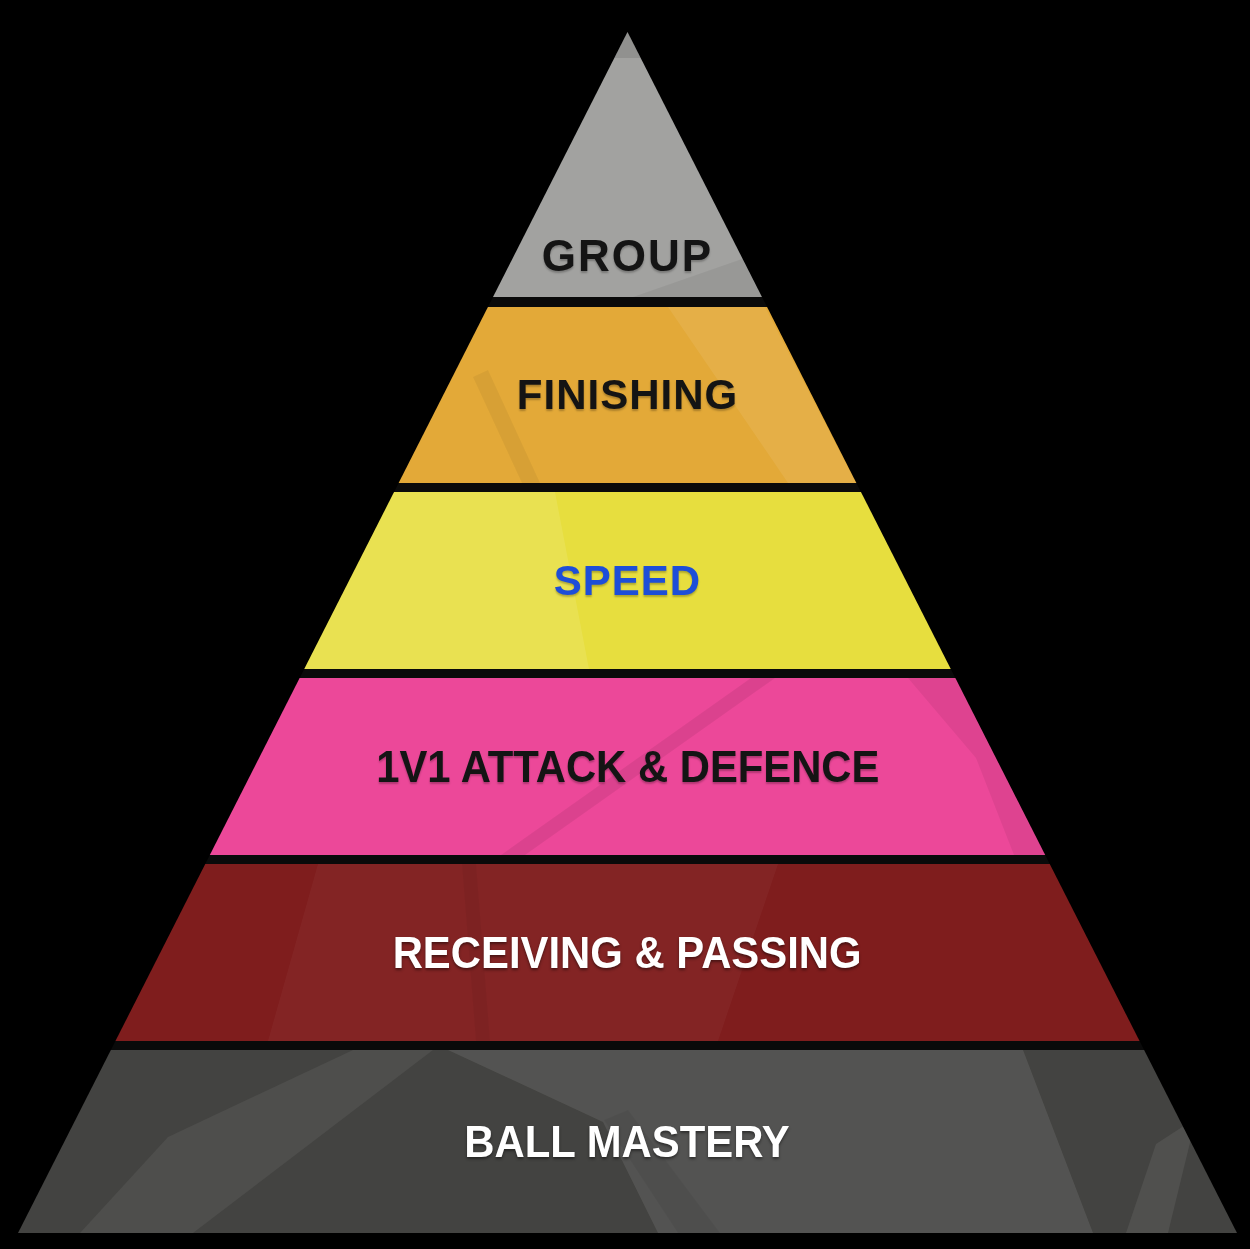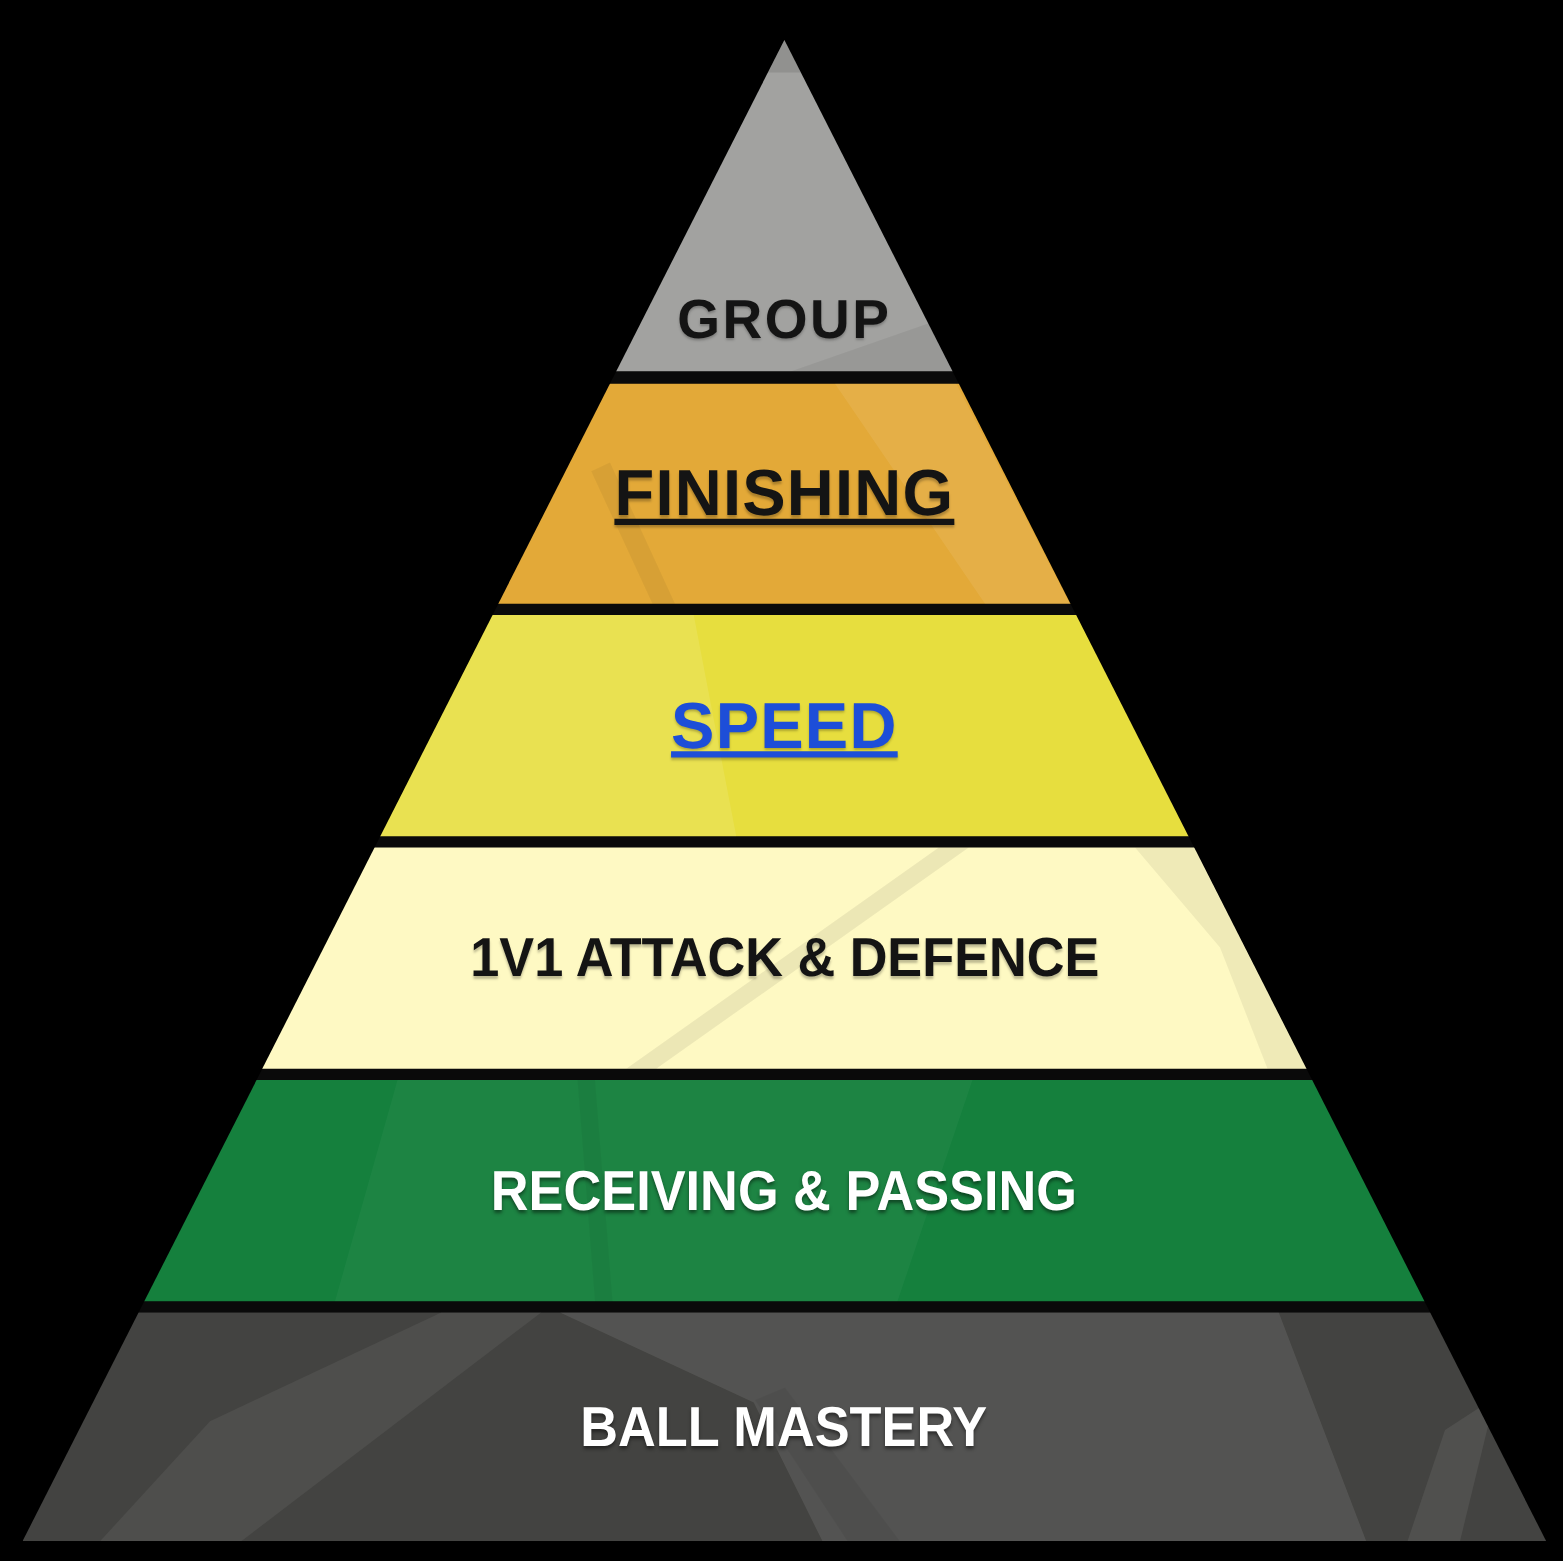--- a/index.html
+++ b/index.html
@@ -23,21 +23,21 @@
   .dv{height:9px;width:100%;}
   .dv1{height:10px;}
   .texture{
     position:absolute;left:0;top:0;width:100%;height:100%;
     pointer-events:none;z-index:1;
   }
   .label{
     position:relative;z-index:2;font-weight:bold;text-align:center;
     white-space:nowrap;
   }
-  .lbl-top{font-size:52px;letter-spacing:1px;text-shadow:0 2px 1px rgba(0,0,0,0.18);text-decoration:underline;}
+  .lbl-top{font-size:42px;letter-spacing:1px;text-shadow:0 2px 1px rgba(0,0,0,0.18);}
   .lbl-group{font-size:44px;letter-spacing:2px;line-height:47px;padding-bottom:18px;}
   .lbl-group span{display:block;}
   .lbl-cond{font-size:45px;transform:scaleX(0.93);letter-spacing:0;}
   .lbl-1v1{font-size:44px;transform:scaleX(0.95);}
   .lbl-dark-shadow{text-shadow:0 2px 2px rgba(0,0,0,0.25);}
   .lbl-white-shadow{text-shadow:0 2px 3px rgba(0,0,0,0.45);}
 </style>
 </head>
 <body>
 
@@ -54,26 +54,26 @@
     <div class="band b2" style="background-color: rgb(227, 169, 56);">
       <div class="label lbl-top lbl-dark-shadow" style="color: rgb(20, 20, 20);">FINISHING</div>
     </div>
     <div class="dv" style="background-color: rgb(10, 10, 10);"></div>
 
     <div class="band b3" style="background-color: rgb(231, 222, 62);">
       <div class="label lbl-top lbl-dark-shadow" style="color: #1d4ed8;">SPEED</div>
     </div>
     <div class="dv" style="background-color: rgb(10, 10, 10);"></div>
 
-    <div class="band b4" style="background-color: #fef9c3;">
+    <div class="band b4" style="background-color: #ec4899;">
       <div class="label lbl-1v1 lbl-dark-shadow" style="color: rgb(20, 20, 20);">1V1 ATTACK &amp; DEFENCE</div>
     </div>
     <div class="dv" style="background-color: rgb(10, 10, 10);"></div>
 
-    <div class="band b5" style="background-color: #15803d;">
+    <div class="band b5" style="background-color: #7f1d1d;">
       <div class="label lbl-cond lbl-white-shadow" style="color: rgb(255, 255, 255);">RECEIVING &amp; PASSING</div>
     </div>
     <div class="dv" style="background-color: rgb(10, 10, 10);"></div>
 
     <div class="band b6" style="background-color: rgb(67, 67, 65);">
       <div class="label lbl-cond lbl-white-shadow" style="color: rgb(255, 255, 255);">BALL MASTERY</div>
     </div>
 
     <svg class="texture" viewBox="0 0 1219 1201" preserveAspectRatio="none" xmlns="http://www.w3.org/2000/svg">
       <g fill="#ffffff">

